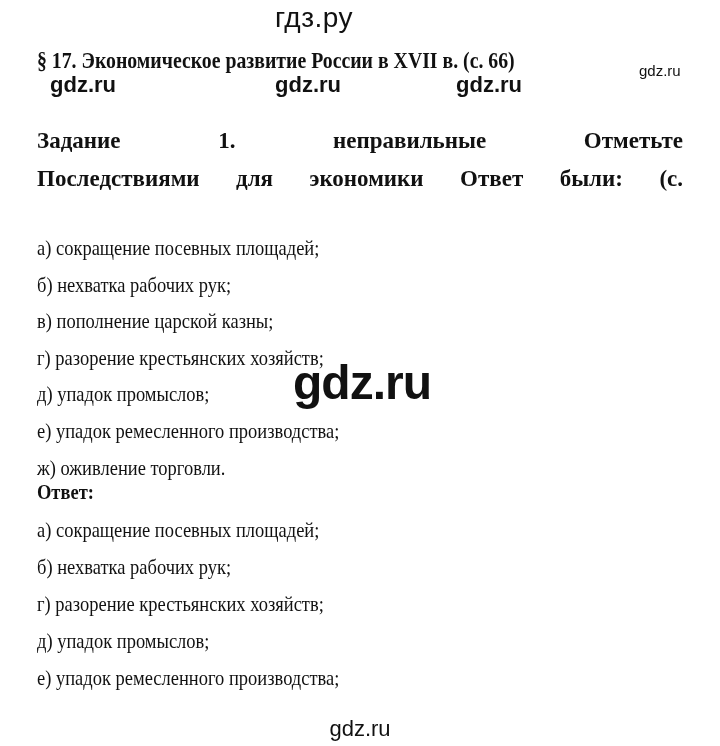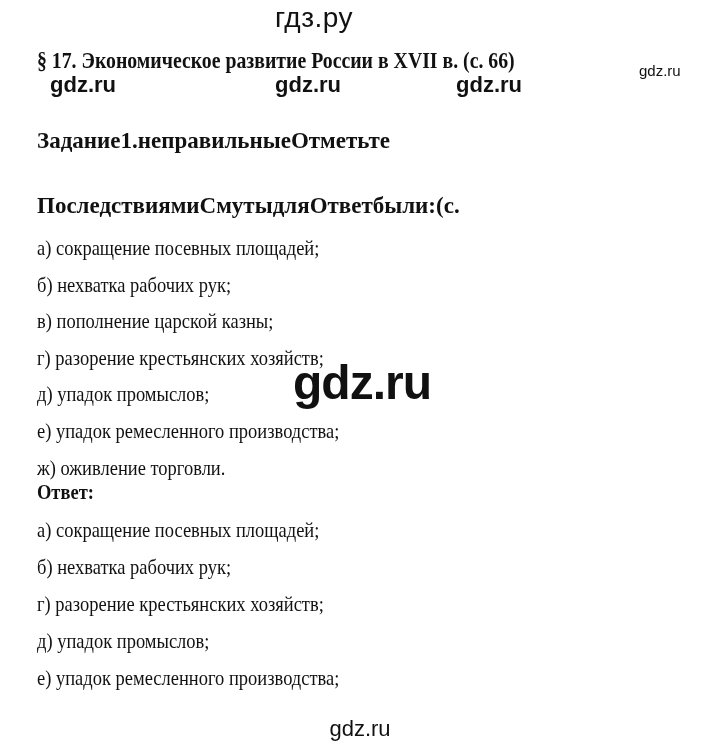--- a/index.html
+++ b/index.html
@@ -57,28 +57,28 @@
     }
 
     .task {
       left: 37px; width: 646px; top: 122px;
       font-size: 23px;
       font-weight: bold;
       line-height: 38px;
     }
     .task .line1 {
       display: flex;
+      justify-content: space-between;
       white-space: nowrap;
       font-family: Liberation Serif, serif;
     }
     .task .line {
       white-space: nowrap;
       display: flex;
-      justify-content: flex-start;
-      margin-top: 27px;
+      justify-content: space-between;
     }
 
     .list {
       left: 37px; top: 230px;
       font-size: 21px;
       line-height: 36.6px;
     }
     .list-item {
       white-space: nowrap;
       transform: scaleX(0.88);
@@ -112,22 +112,22 @@
 
 <div class="abs task serif">
   <div class="line1">
     <span>Задание</span>
     <span>1.</span>
     <span>неправильные</span>
     <span>Отметьте</span>
   </div>
   <div class="line">
     <span>Последствиями</span>
-    <span>Смуты</span>
     <span>для</span>
+    <span>экономики</span>
     <span>Ответ</span>
     <span>были:</span>
     <span>(с.</span>
   </div>
 </div>
 
 <div class="abs list serif">
   <div class="list-item">а) сокращение посевных площадей;</div>
   <div class="list-item">б) нехватка рабочих рук;</div>
   <div class="list-item">в) пополнение царской казны;</div>

